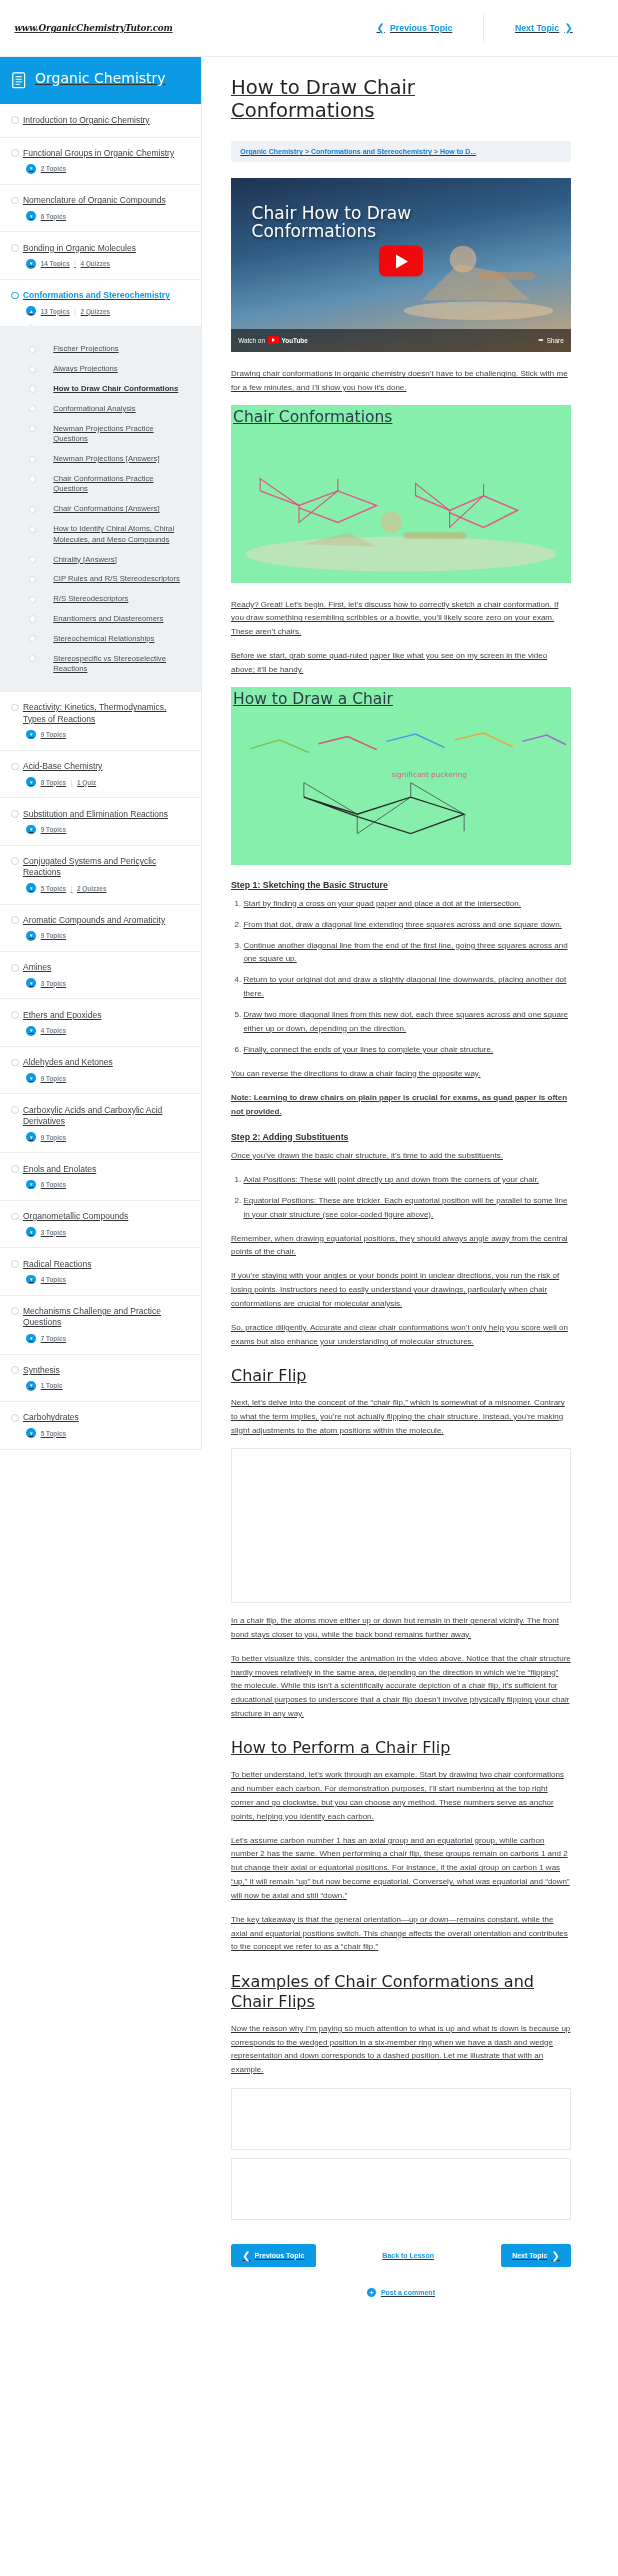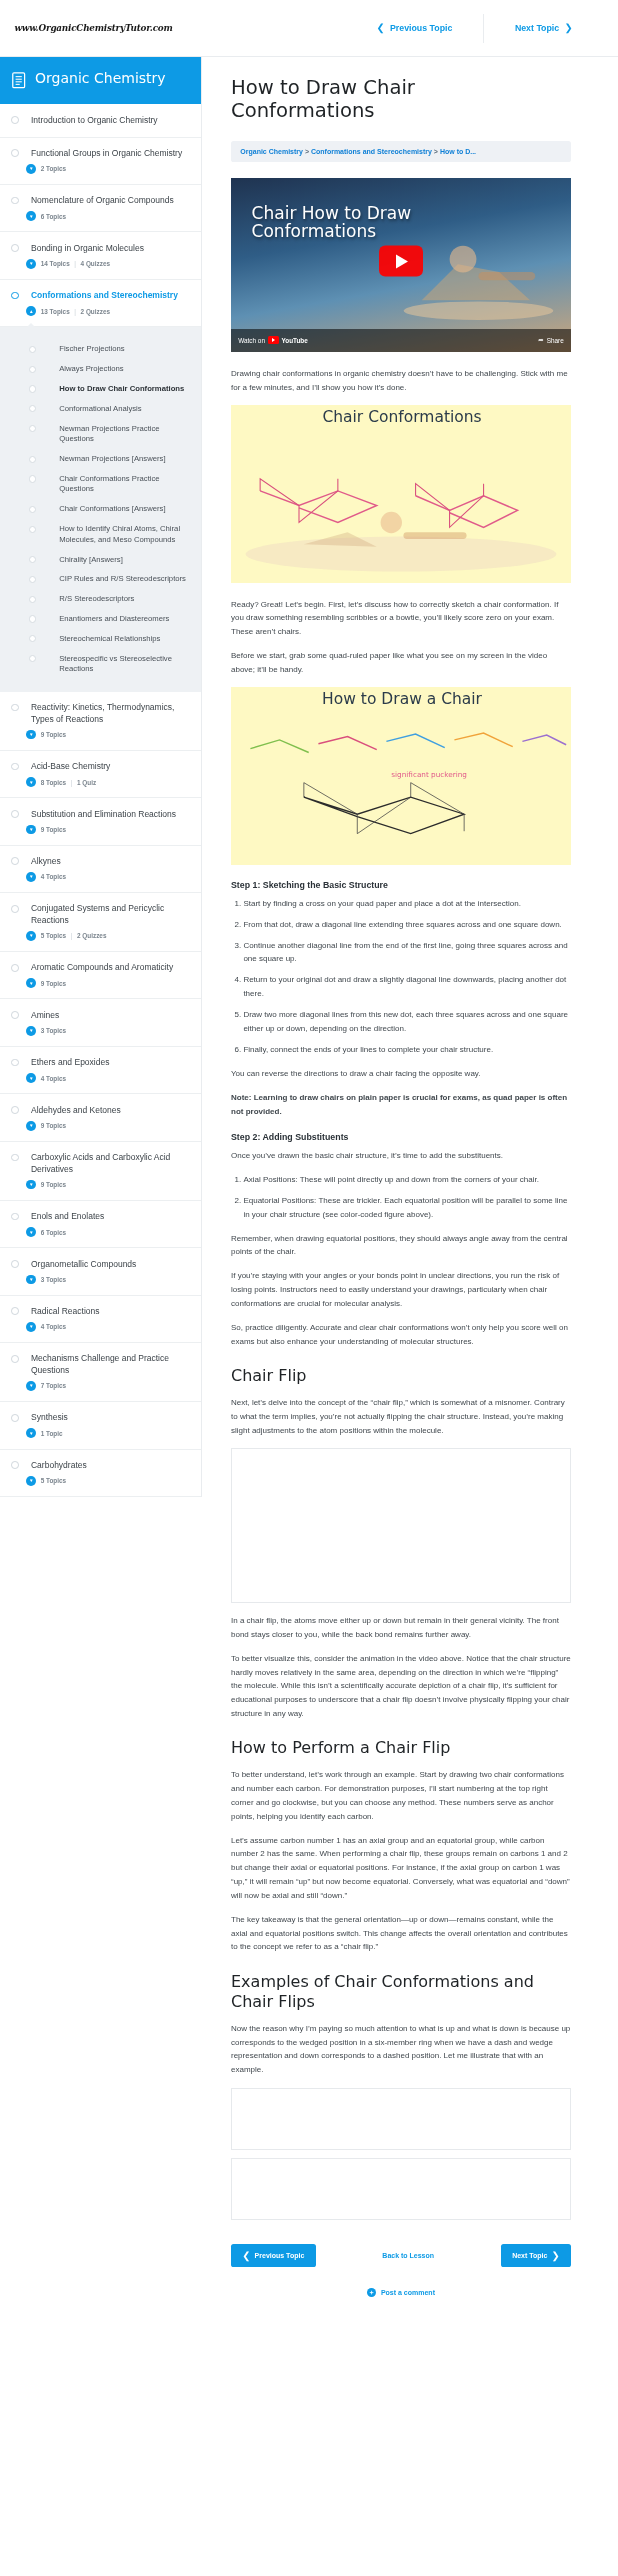--- a/index.html
+++ b/index.html
@@ -4,21 +4,21 @@
 <style>
   * { box-sizing: border-box; }
   html, body { margin:0; padding:0; }
   body {
     width:618px;
     background:#fff;
     font-family:"Liberation Sans", sans-serif;
     color:#333;
     -webkit-font-smoothing:antialiased;
   }
-  .page { width:618px; position:relative; }
+  .page { width:618px; position:relative;text-decoration:underline; }
 
   
   .topbar {
     height:57px;
     display:flex;
     align-items:center;
     background:#fff;
     border-bottom:0.5px solid #e9ecef;
     padding:0 14.4px;
   }
@@ -75,21 +75,21 @@
     font-size:14px;
     line-height:1.2;
     font-weight:400;
   }
   .nav-list { list-style:none; margin:0; padding:0; }
   .nav-item {
     border-bottom:0.5px solid #eceff1;
     padding:10.3px 12.4px 10.3px 11.3px;
   }
   .nav-item.active .nav-label { color:#0d9ae5; font-weight:700; }
-  .nav-row { display:flex; align-items:flex-start; gap:12px; }
+  .nav-row { display:flex; align-items:flex-start; gap:4px; }
   .ring {
     flex:0 0 auto;
     width:7.7px; height:7.7px;
     border:1px solid #cfd6dc;
     border-radius:50%;
     margin-top:1.5px;
   }
   .nav-item.active .ring { border-color:#0d9ae5; }
   .nav-label {
     font-size:8.5px;
@@ -120,21 +120,21 @@
     position:relative;
   }
   .submenu:before {
     content:"";
     position:absolute;
     top:-4.1px; left:27px;
     border-left:4.6px solid transparent;
     border-right:4.6px solid transparent;
     border-bottom:4.6px solid #eef1f4;
   }
-  .sub-item { display:flex; gap:23px; align-items:flex-start; padding:4.6px 0; }
+  .sub-item { display:flex; gap:17px; align-items:flex-start; padding:4.6px 0; }
   .sub-ring {
     flex:0 0 auto; width:7.2px;height:7.2px;border-radius:50%;
     border:1px solid #d7dde2; background:#fff; margin-top:1.5px;
   }
   .sub-label { font-size:7.7px; line-height:1.38; color:#4a5158; }
   .sub-item.current .sub-label { font-weight:700; color:#2d3338; }
 
   
   .main { flex:1 1 auto; padding:13.4px 47px 20.6px 29px; min-width:0; }
   h1.page-title {
@@ -197,26 +197,25 @@
     font-family:"DejaVu Sans", sans-serif;
     font-size:17px; line-height:1.05; color:#fff;
     text-shadow:1px 1.5px 3.1px rgba(0,0,0,.45);
     font-weight:400;
   }
   .vid-title .l2{ display:block; }
 
   
   .figure {
     width:100%;
-    background:#fef9c3;
+    background:#86efac;
     border:0;
     margin:0 0 14.4px 0;
     position:relative;
     overflow:hidden;
-    text-align:center;
   }
   .fig-cap {
     font-family:"DejaVu Sans", sans-serif;
     font-size:15.5px; color:#2b3b4a; margin:3.1px 0 2.1px 2.1px;
   }
 
   p.body {
     font-size:8px;
     line-height:1.72;
     color:#41484e;
@@ -436,30 +435,20 @@
             </div>
           </li>
           <li class="nav-item">
             <div class="nav-row">
               <span class="ring"></span>
               <span class="nav-label">Substitution and Elimination Reactions</span>
             </div>
             <div class="meta">
               <span class="badge">▼</span>
               <span>9 Topics</span>
-            </div>
-          </li>
-          <li class="nav-item">
-            <div class="nav-row">
-              <span class="ring"></span>
-              <span class="nav-label">Alkynes</span>
-            </div>
-            <div class="meta">
-              <span class="badge">▼</span>
-              <span>4 Topics</span>
             </div>
           </li>
           <li class="nav-item">
             <div class="nav-row">
               <span class="ring"></span>
               <span class="nav-label">Conjugated Systems and Pericyclic Reactions</span>
             </div>
             <div class="meta">
               <span class="badge">▼</span>
               <span>5 Topics</span>

